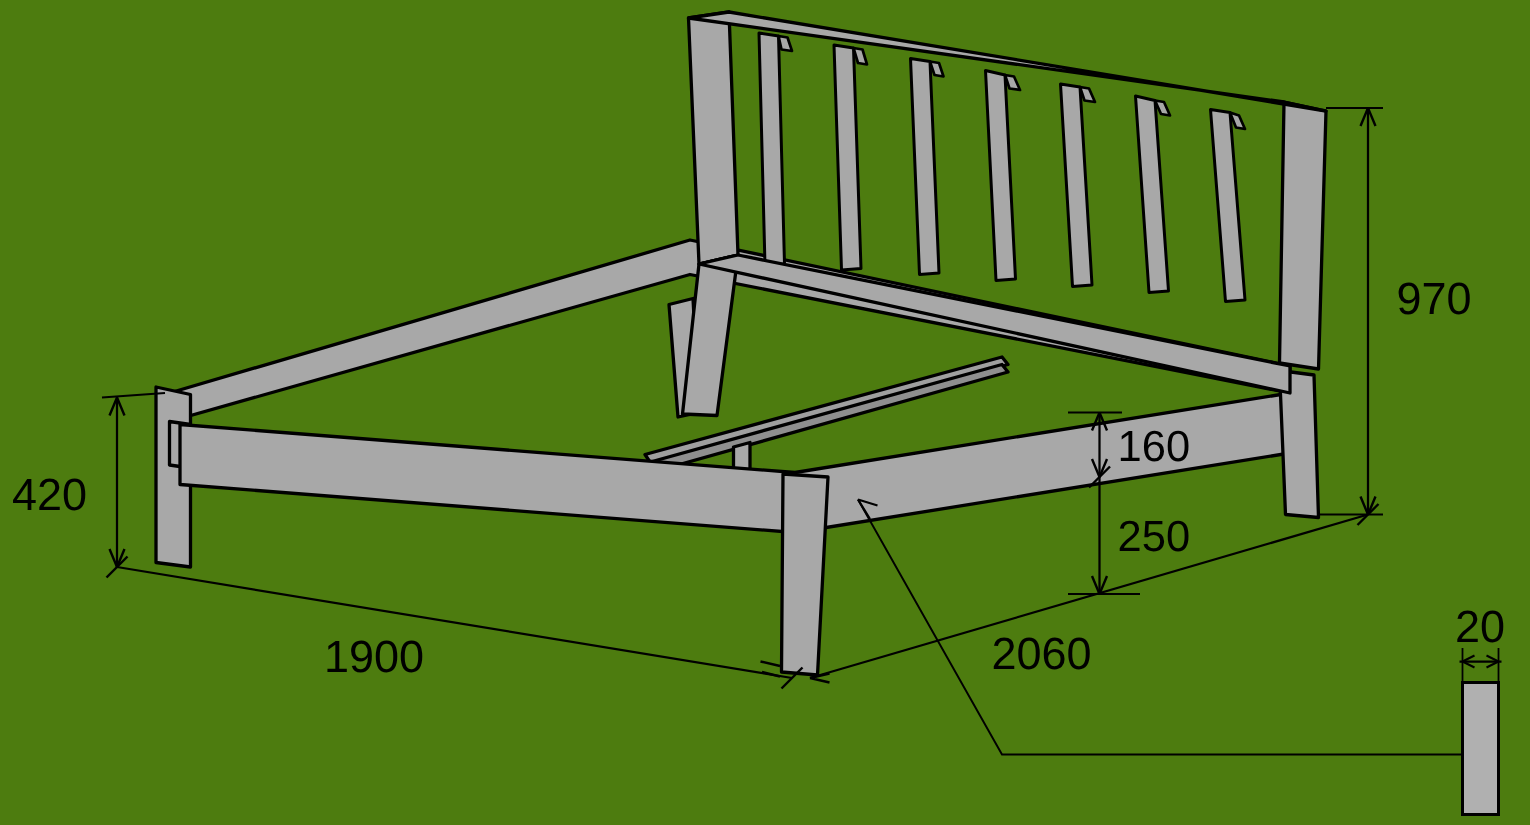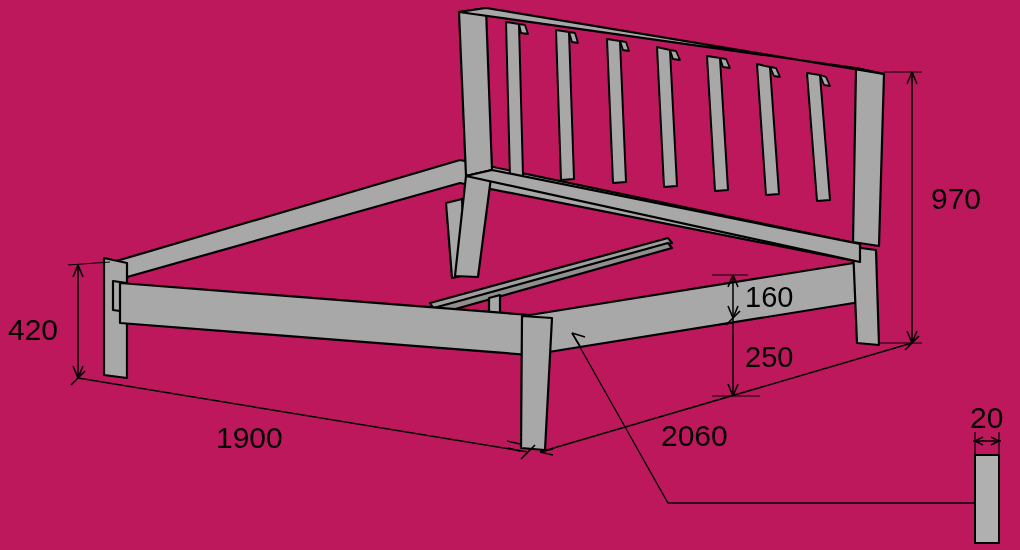--- a/index.html
+++ b/index.html
@@ -1,18 +1,18 @@
 <!DOCTYPE html>
 <html><head>
 <meta charset="utf-8">
 <style>
   html,body{margin:0;padding:0;background:#ffffff;}
   body{width:1020px;height:550px;overflow:hidden;
        font-family:"Liberation Sans","DejaVu Sans",sans-serif;}
-  #stage{position:relative;width:1020px;height:550px;background:#be185d;}
+  #stage{position:relative;width:1020px;height:550px;background:#4d7c0f;}
   #stage svg{position:absolute;left:0;top:0;}
   .dimtext{font-family:"Liberation Sans","DejaVu Sans",sans-serif;
            font-size:30px;fill:#000000;font-weight:400;}
   .dimtext.small{font-size:29px;}
 </style>
 </head>
 <body>
 
 <div id="stage">
 

